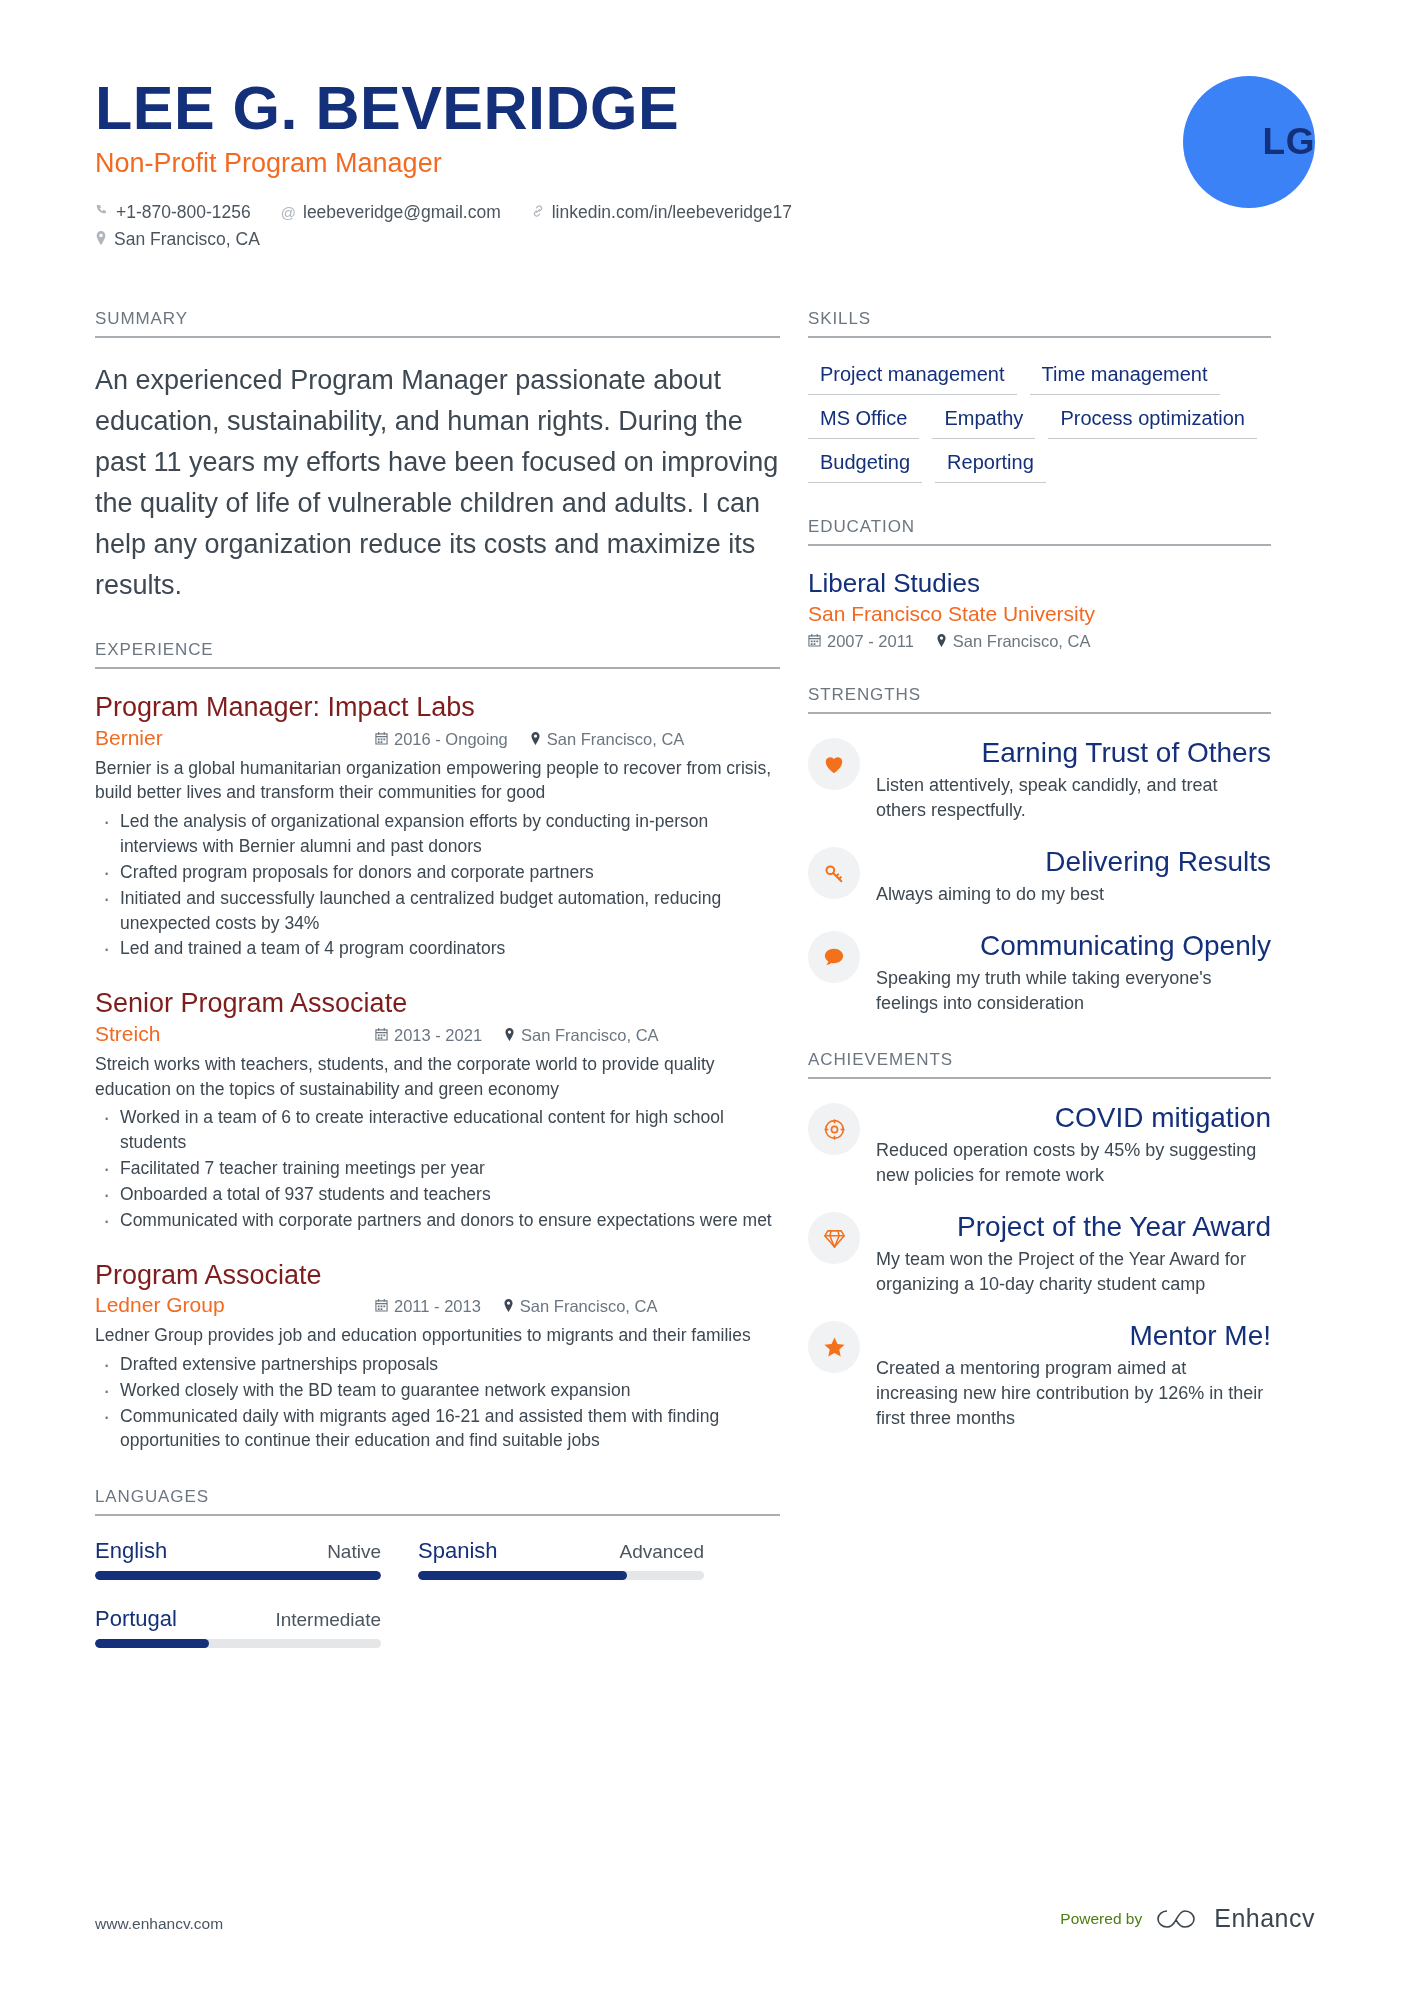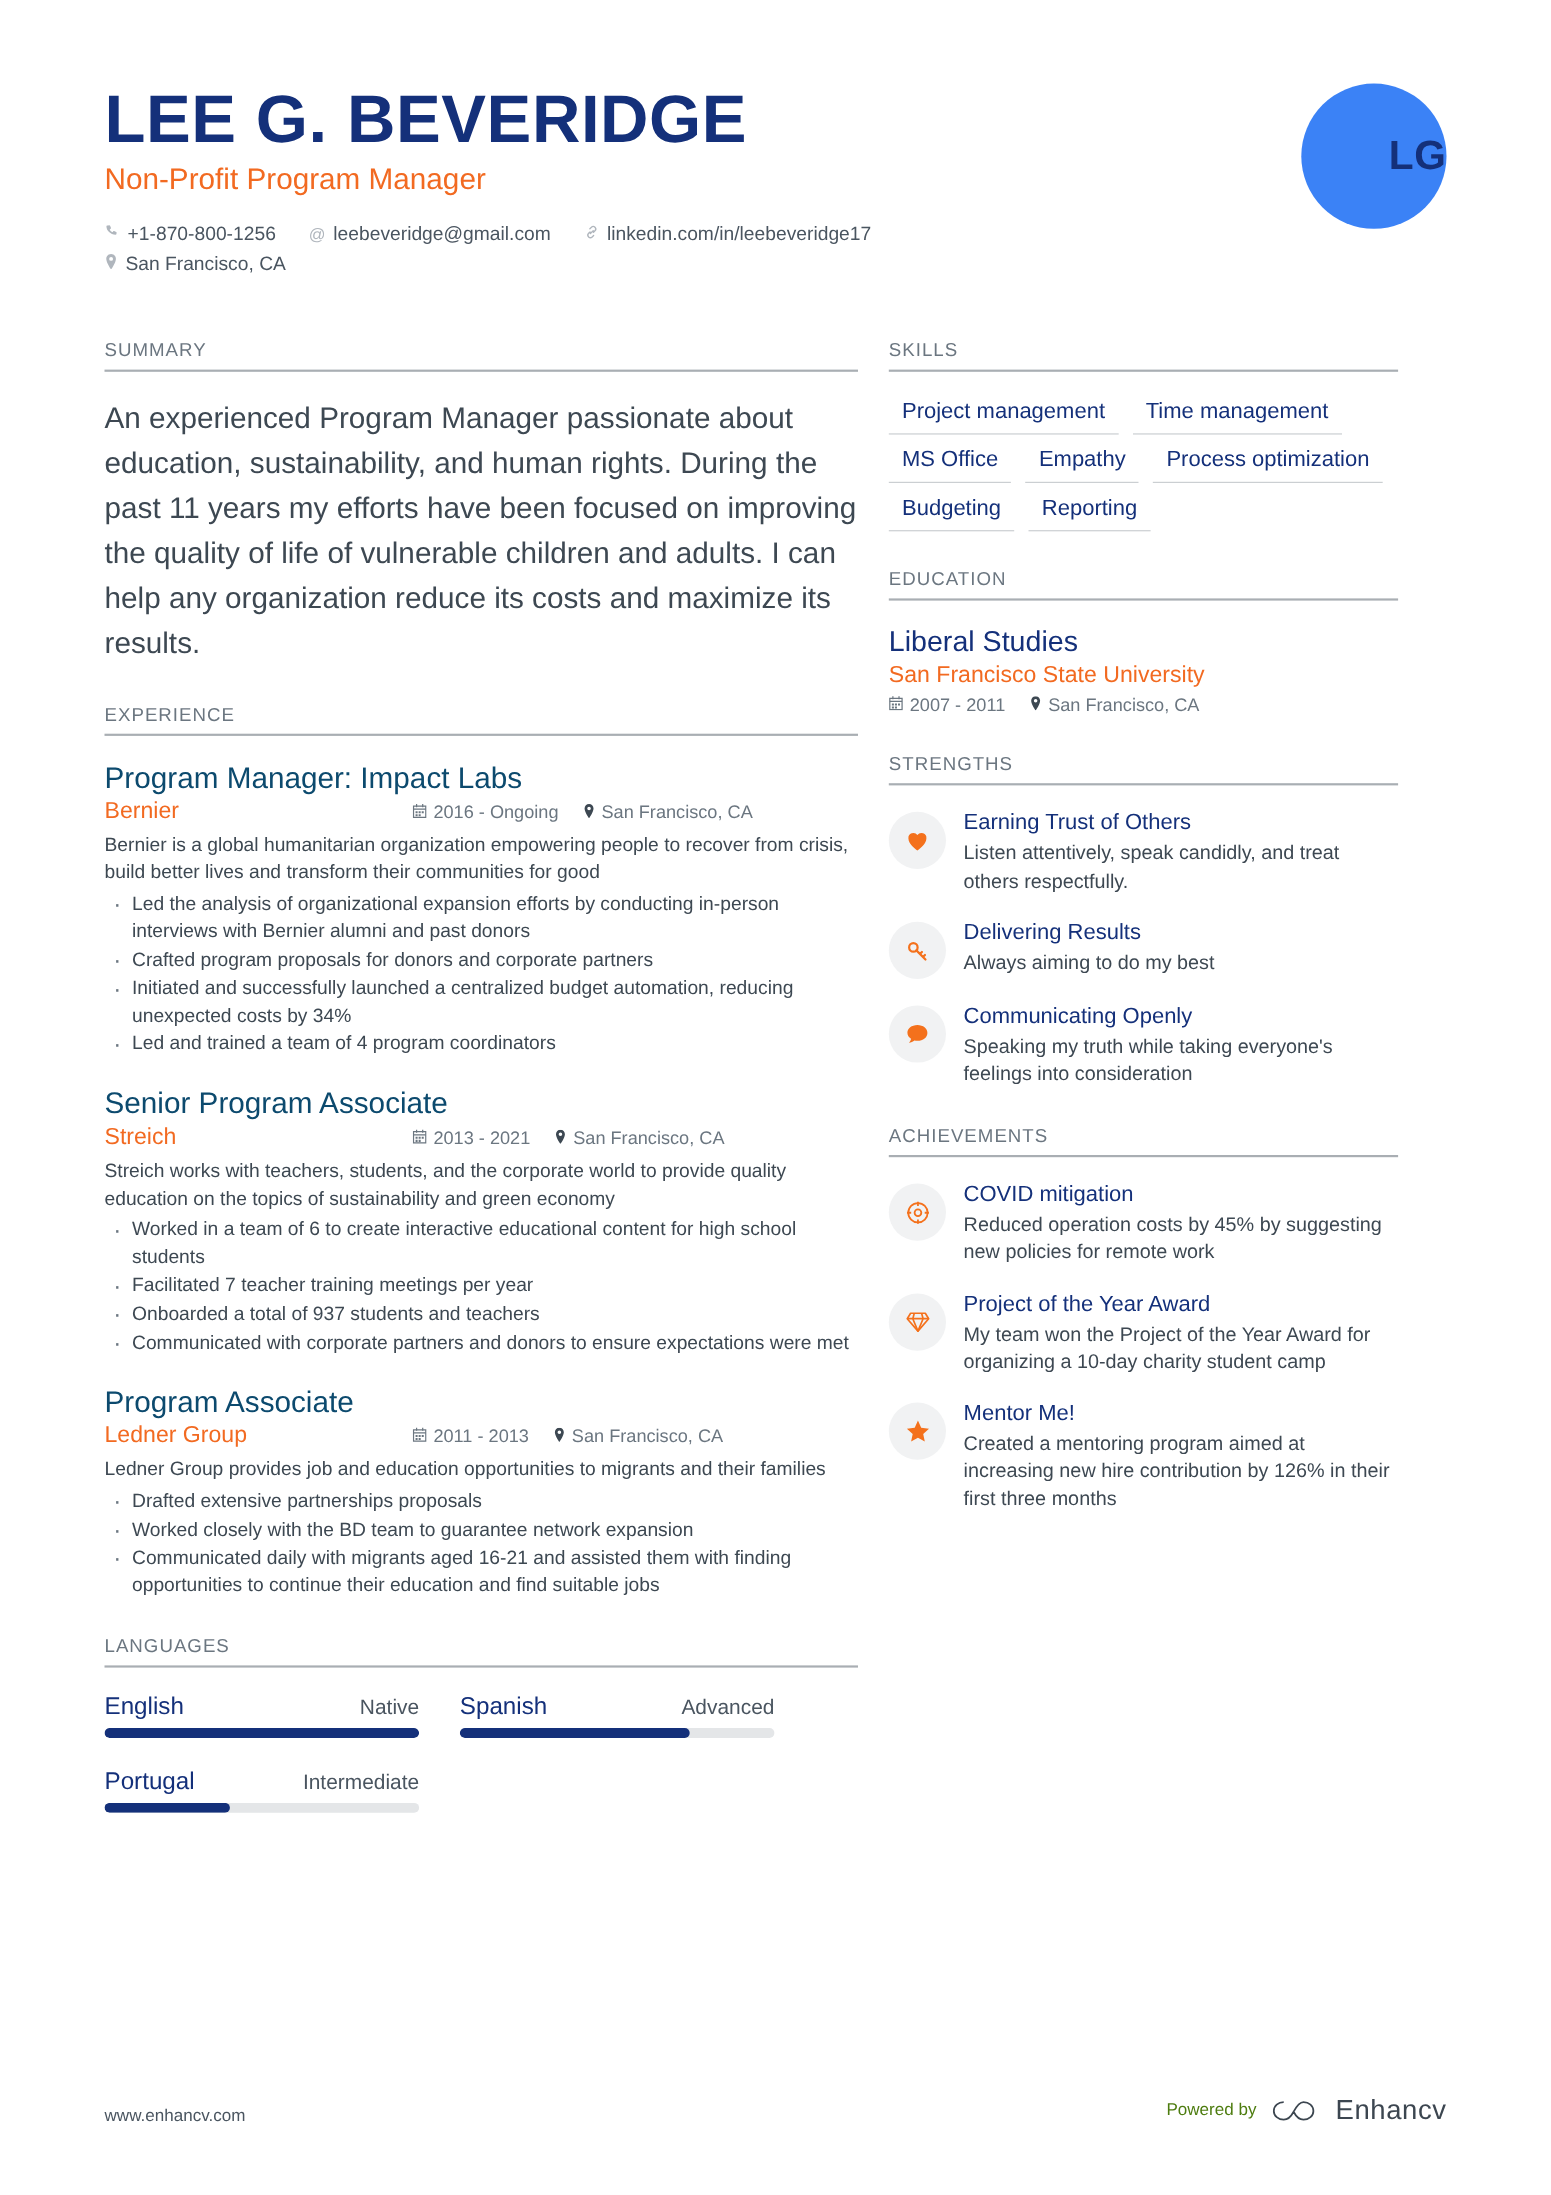--- a/index.html
+++ b/index.html
@@ -95,21 +95,21 @@
   .summary-text {
     font-size: 27px;
     line-height: 1.52;
     color: #3d4852;
   }
 
   
   .job { margin-bottom: 26px; }
   .job-role {
     font-size: 27px;
-    color: #0c4a6e;
+    color: #7f1d1d;
     line-height: 1.2;
     margin-bottom: 2px;
   }
   .job-meta {
     display: flex;
     align-items: baseline;
     margin-bottom: 6px;
   }
   .job-company {
     font-size: 21px;
@@ -211,24 +211,25 @@
     border-radius: 50%;
     background: #f1f2f3;
     display: flex;
     align-items: center;
     justify-content: center;
     margin-right: 16px;
     margin-top: 2px;
   }
   .item-body { flex: 1; }
   .item-title {
-    font-size: 20px;
+    font-size: 28px;
     color: #14307a;
     line-height: 1.2;
     margin-bottom: 3px;
+    text-align: right;
   }
   .item-desc {
     font-size: 18px;
     line-height: 1.4;
     color: #3d4852;
   }
 
   
   .footer {
     position: absolute;

